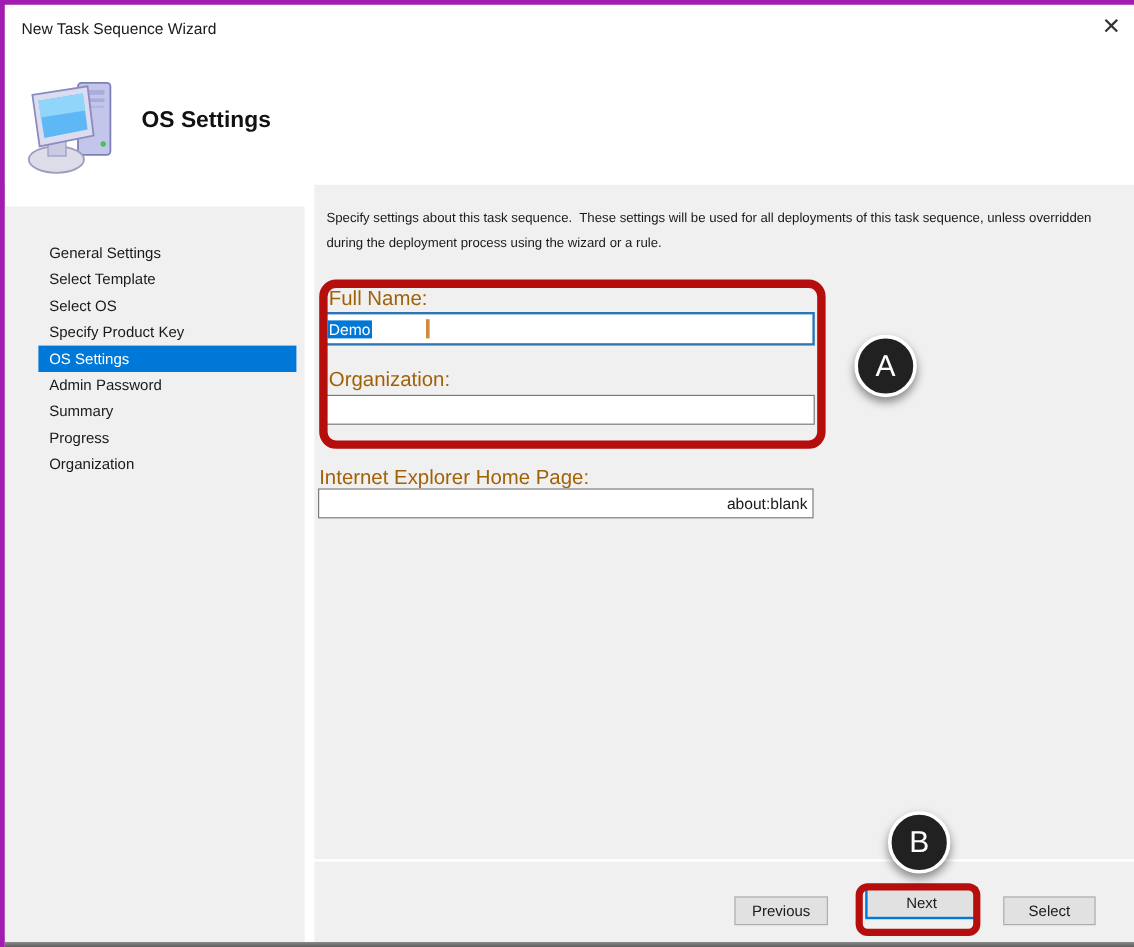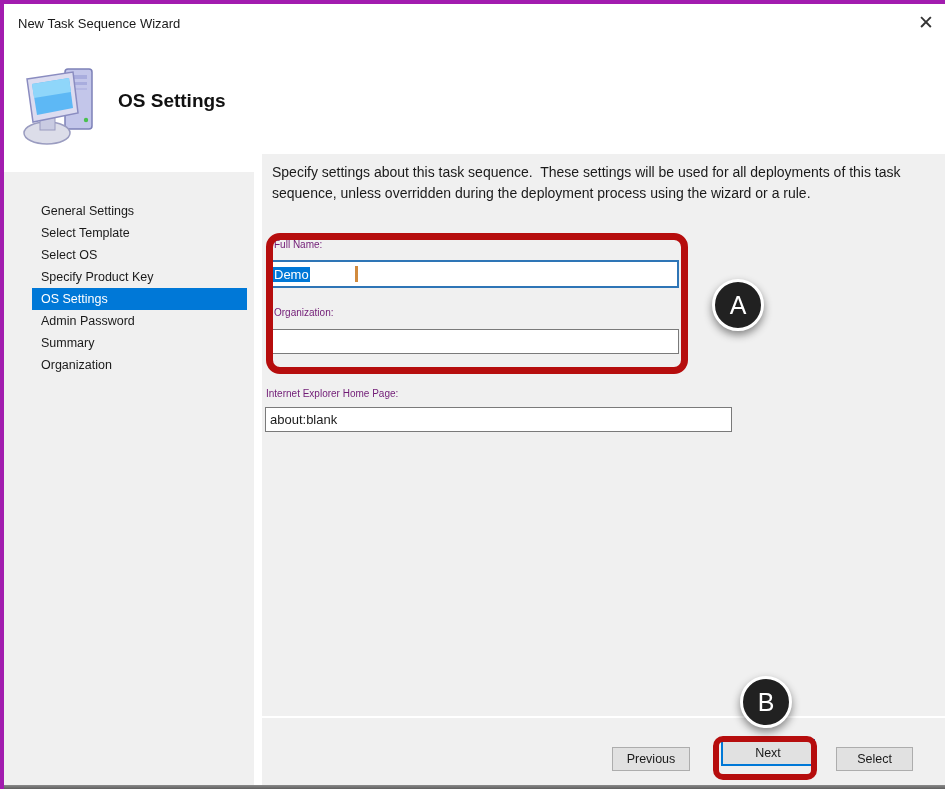--- a/index.html
+++ b/index.html
@@ -19,22 +19,22 @@
   .header-title{position:absolute;left:114px;top:46px;font-size:19px;font-weight:bold;color:#111;margin:0;}
   
   .sidebar{position:absolute;left:0;top:168px;width:250px;bottom:6px;background:#f0f0f0;}
   .pane-divider{position:absolute;left:250px;top:150px;width:8px;bottom:6px;background:#ffffff;}
   .main{position:absolute;left:258px;top:150px;right:0;bottom:6px;background:#f0f0f0;}
   
   .nav{position:absolute;left:28px;top:28px;width:215px;}
   .nav-item{height:22px;line-height:22px;font-size:12.5px;color:#1a1a1a;padding-left:9px;cursor:default;}
   .nav-item.selected{background:#0078d7;color:#ffffff;}
   
-  .description{position:absolute;left:10px;top:8px;width:668px;font-size:14px;line-height:21px;color:#1a1a1a;white-space:pre-wrap;}
-  .field-label{position:absolute;font-size:10px;color:#701a75;}
+  .description{position:absolute;left:10px;top:18px;width:668px;font-size:11px;line-height:21px;color:#1a1a1a;white-space:pre-wrap;}
+  .field-label{position:absolute;font-size:17px;color:#a16207;}
   .textbox{position:absolute;background:#ffffff;border:1px solid #7a7a7a;font-size:13px;color:#1a1a1a;
     padding:0 4px;box-sizing:border-box;display:flex;align-items:center;gap:44px;}
   .textbox.focused{border:2px solid #2e75b6;}
   input.textbox{display:block;line-height:23px;}
   .sel-text{background:#0078d7;color:#ffffff;padding:0 1px;}
   .caret{display:inline-block;width:3px;height:16px;background:#d18a3d;vertical-align:middle;margin-left:1px;}
   
   .anno-box{position:absolute;border:7px solid #b60d0d;border-radius:14px;background:transparent;pointer-events:none;}
   .anno-box.b{border-width:6px;border-radius:10px;}
   .badge{position:absolute;width:46px;height:46px;border-radius:50%;background:#212121;border:3px solid #ffffff;
@@ -81,40 +81,41 @@
 
   <div class="sidebar">
     <div class="nav">
       <div class="nav-item">General Settings</div>
       <div class="nav-item">Select Template</div>
       <div class="nav-item">Select OS</div>
       <div class="nav-item">Specify Product Key</div>
       <div class="nav-item selected">OS Settings</div>
       <div class="nav-item">Admin Password</div>
       <div class="nav-item">Summary</div>
+      <div class="nav-item">Progress</div>
       <div class="nav-item">Organization</div>
     </div>
   </div>
 
   <div class="pane-divider"></div>
 
   <div class="main">
     <div class="description">Specify settings about this task sequence.  These settings will be used for all deployments of this task sequence, unless overridden during the deployment process using the wizard or a rule.</div>
 
     <span class="field-label" style="left:12px;top:85px;">Full Name:</span>
     <div class="textbox focused" style="left:5px;top:106px;width:412px;height:28px;">
       <span class="sel-text">Demo</span>
         <span class="caret"></span>
     </div>
 
     <span class="field-label" style="left:12px;top:153px;">Organization:</span>
     <input class="textbox" style="left: 5px; top: 175px; width: 412px; height: 25px;" type="text" value="">
 
     <span class="field-label" style="left:4px;top:234px;">Internet Explorer Home Page:</span>
-    <input class="textbox" style="left: 3px; top: 253px; width: 467px; height: 25px;" type="text" value="about:blank">
+    <input class="textbox" style="left: 3px; top: 253px; width: 413px; height: 25px; text-align: right;" type="text" value="about:blank">
   </div>
 
   <div class="anno-box" style="left:262px;top:229px;width:408px;height:127px;"></div>
   <div class="badge" style="left:708px;top:275px;">A</div>
 
   <div class="footer-divider"></div>
   <button class="btn" style="left:608px;top:743px;width:78px;height:24px;">Previous</button>
   <button class="btn default" style="left:717px;top:735px;width:94px;height:27px;">Next</button>
   <button class="btn" style="left:832px;top:743px;width:77px;height:24px;">Select</button>
 

